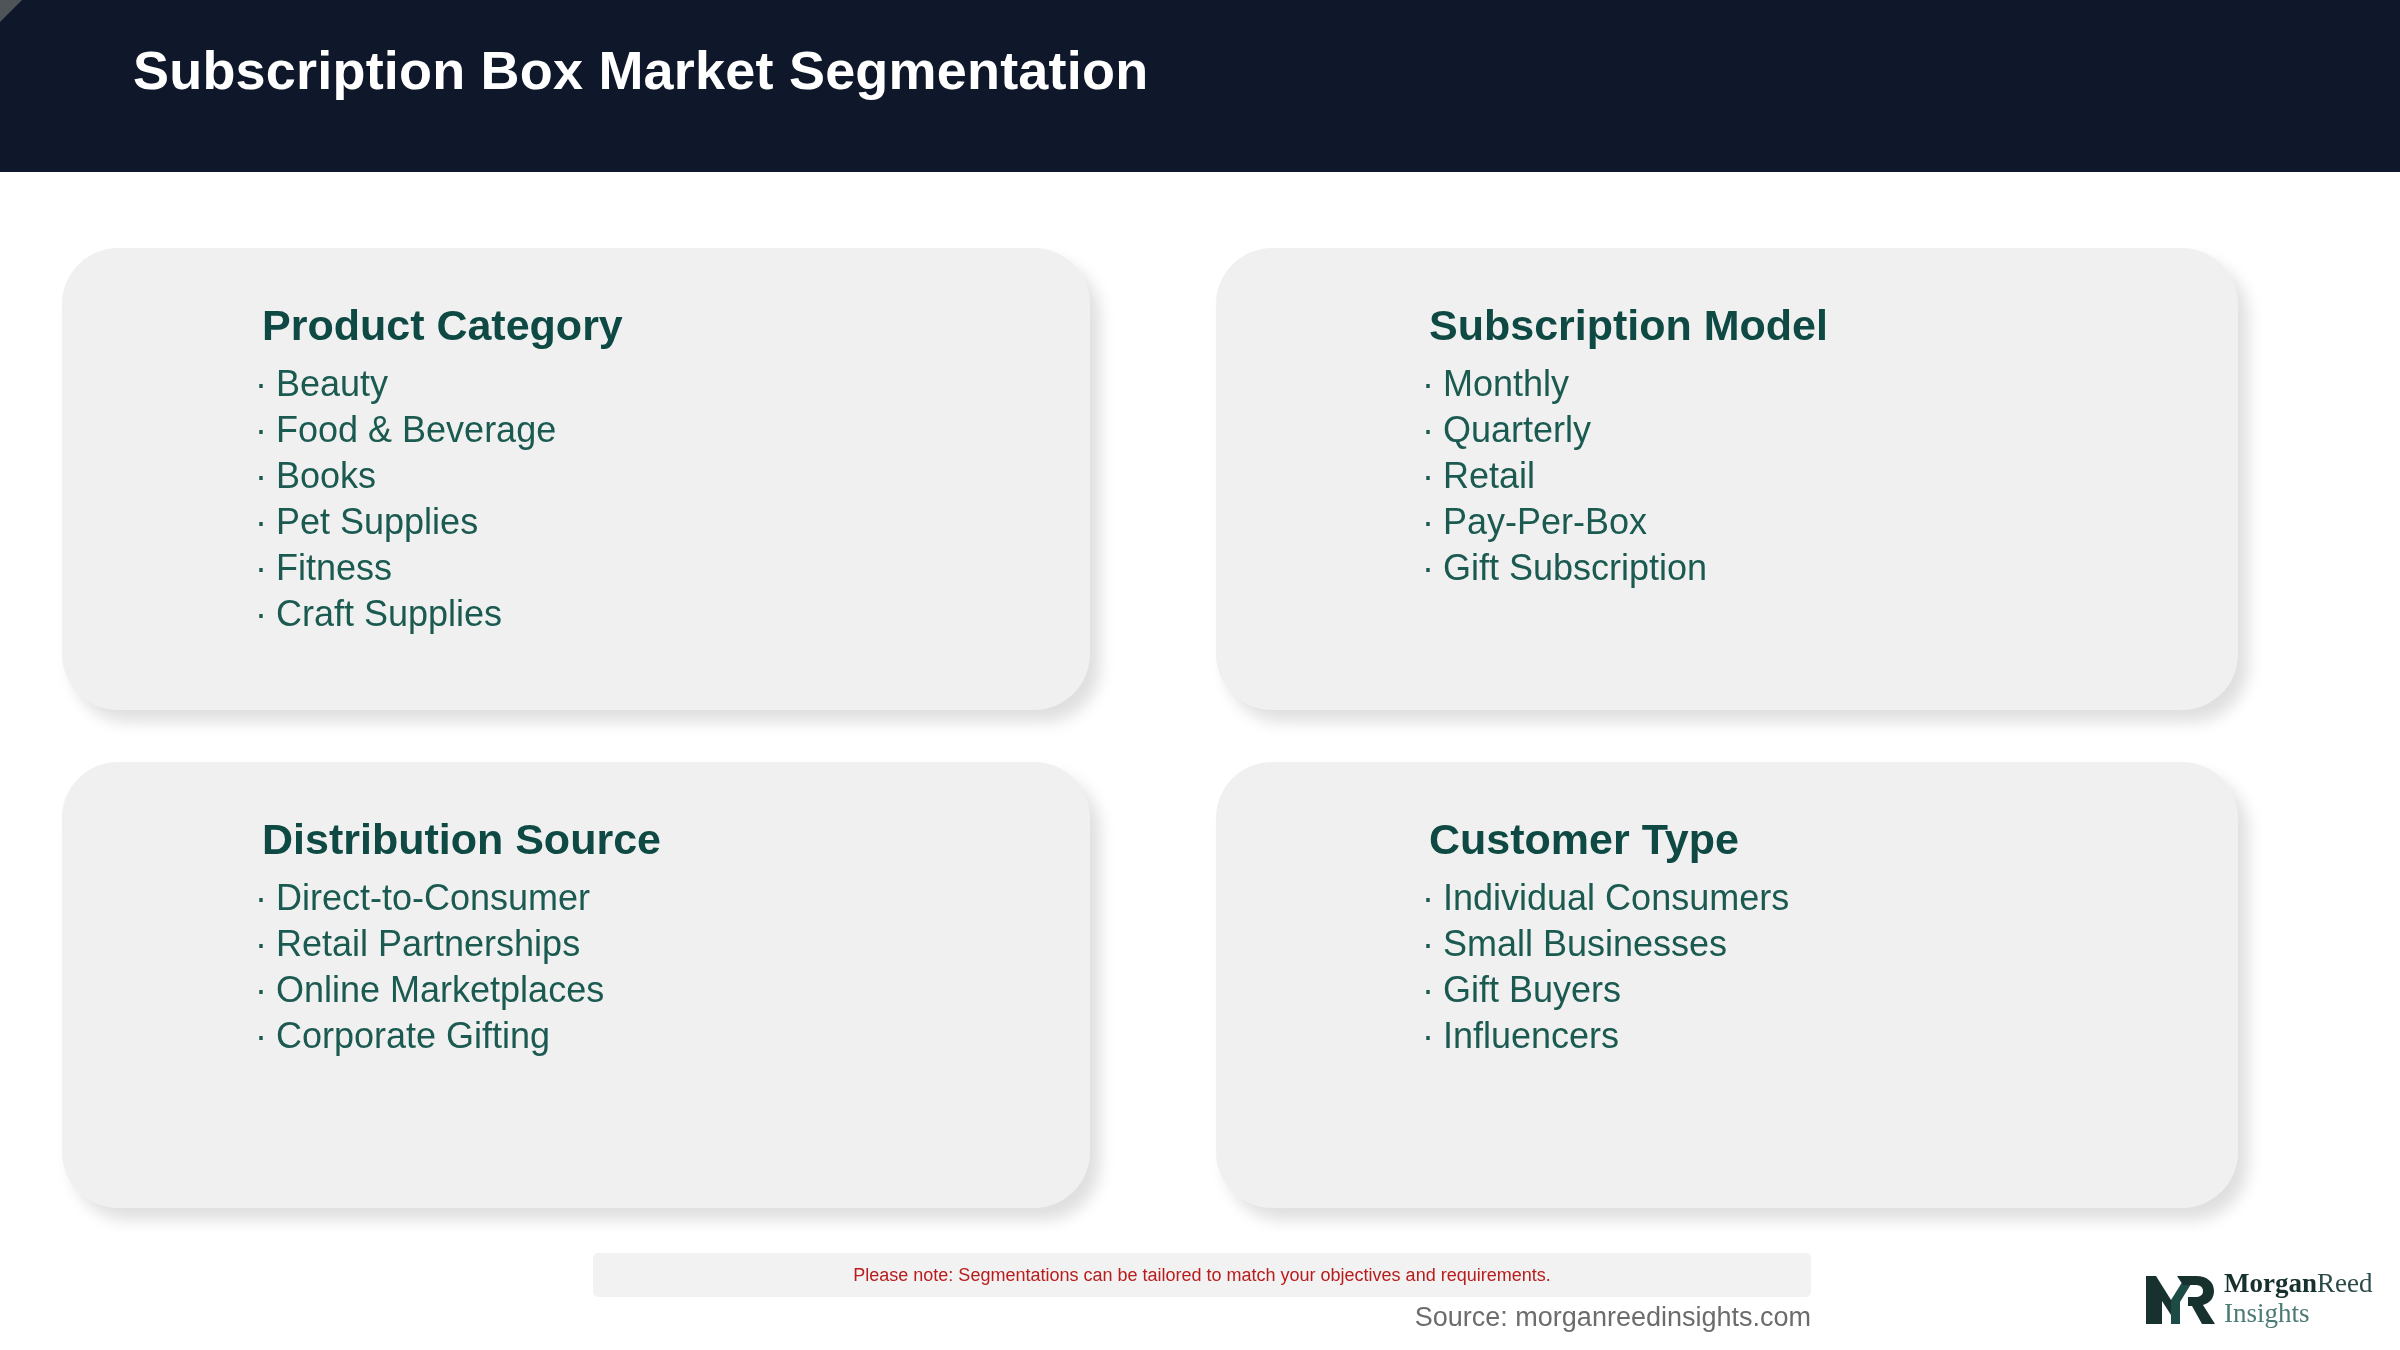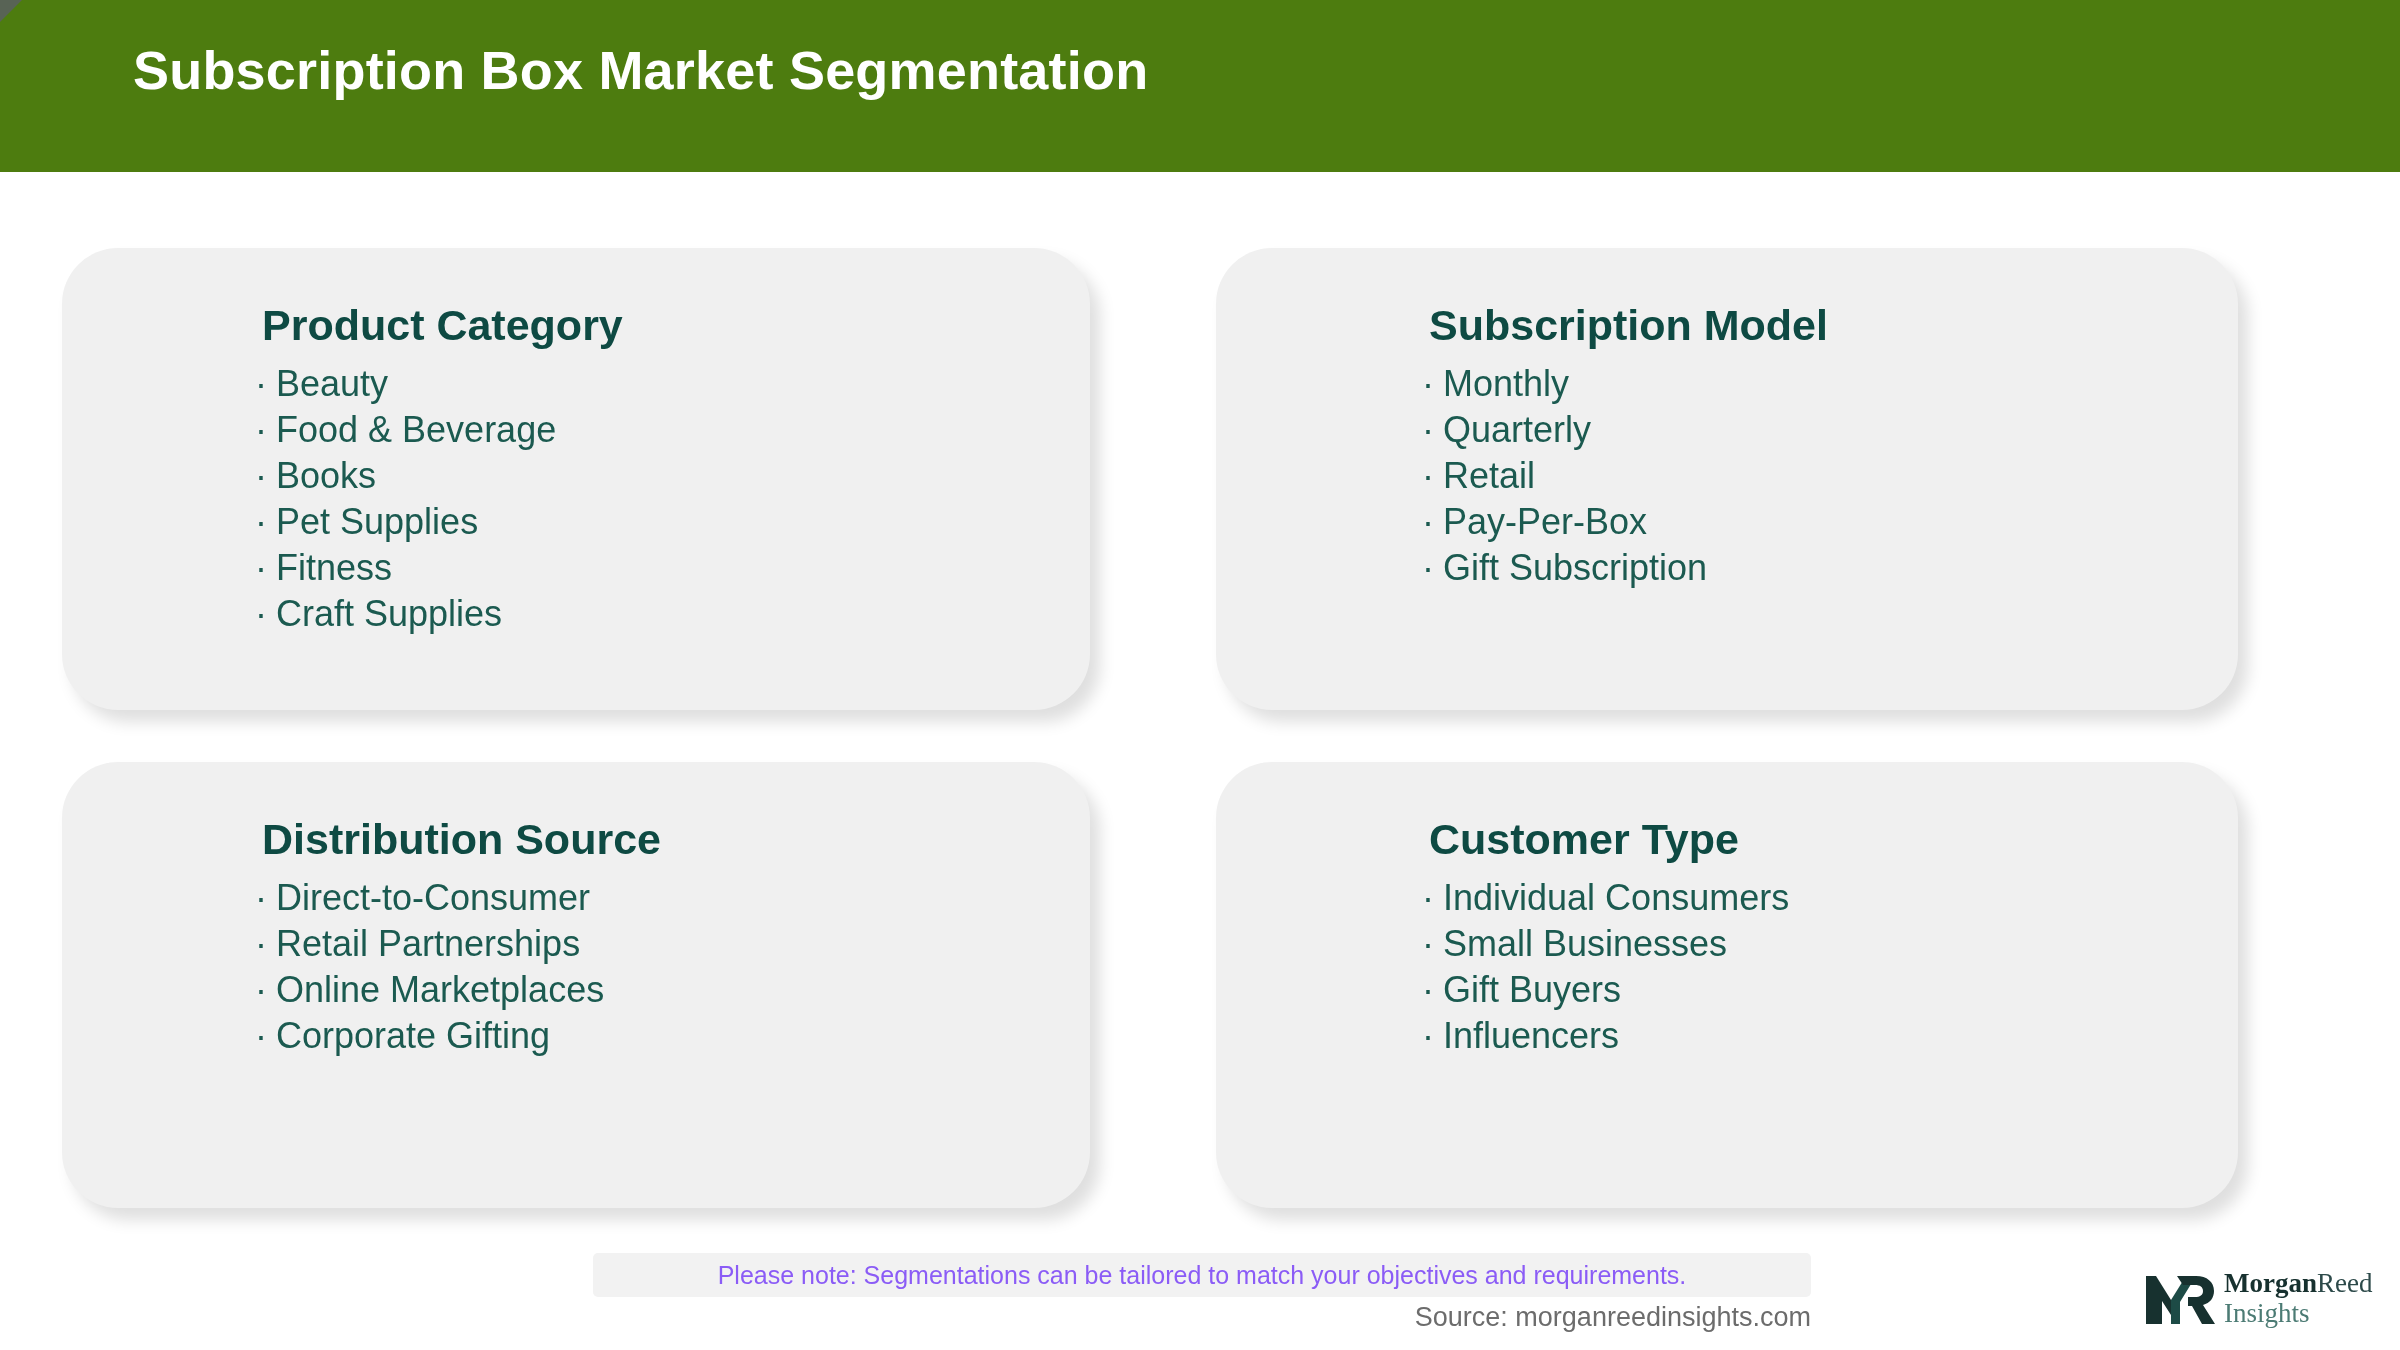--- a/index.html
+++ b/index.html
@@ -22,21 +22,21 @@
     background: #ffffff;
   }
 
   
   .header-band {
     position: absolute;
     left: 0;
     top: 0;
     width: 2400px;
     height: 172px;
-    background: #4d7c0f;
+    background: #0f172a;
   }
   .header-corner-notch {
     position: absolute;
     left: 0;
     top: 0;
     width: 0;
     height: 0;
     border-left: 22px solid #5a5f62;
     border-bottom: 22px solid transparent;
     opacity: 0.85;
@@ -113,22 +113,22 @@
     border-radius: 5px;
   }
   .note-text {
     position: absolute;
     left: 0;
     top: 0;
     width: 1218px;
     height: 44px;
     line-height: 44px;
     text-align: center;
-    font-size: 25px;
-    color: #8b5cf6;
+    font-size: 18px;
+    color: #b91c1c;
     white-space: nowrap;
   }
   .source-text {
     position: absolute;
     left: 593px;
     top: 1302px;
     width: 1218px;
     text-align: right;
     font-size: 27px;
     color: #6c6c6c;

